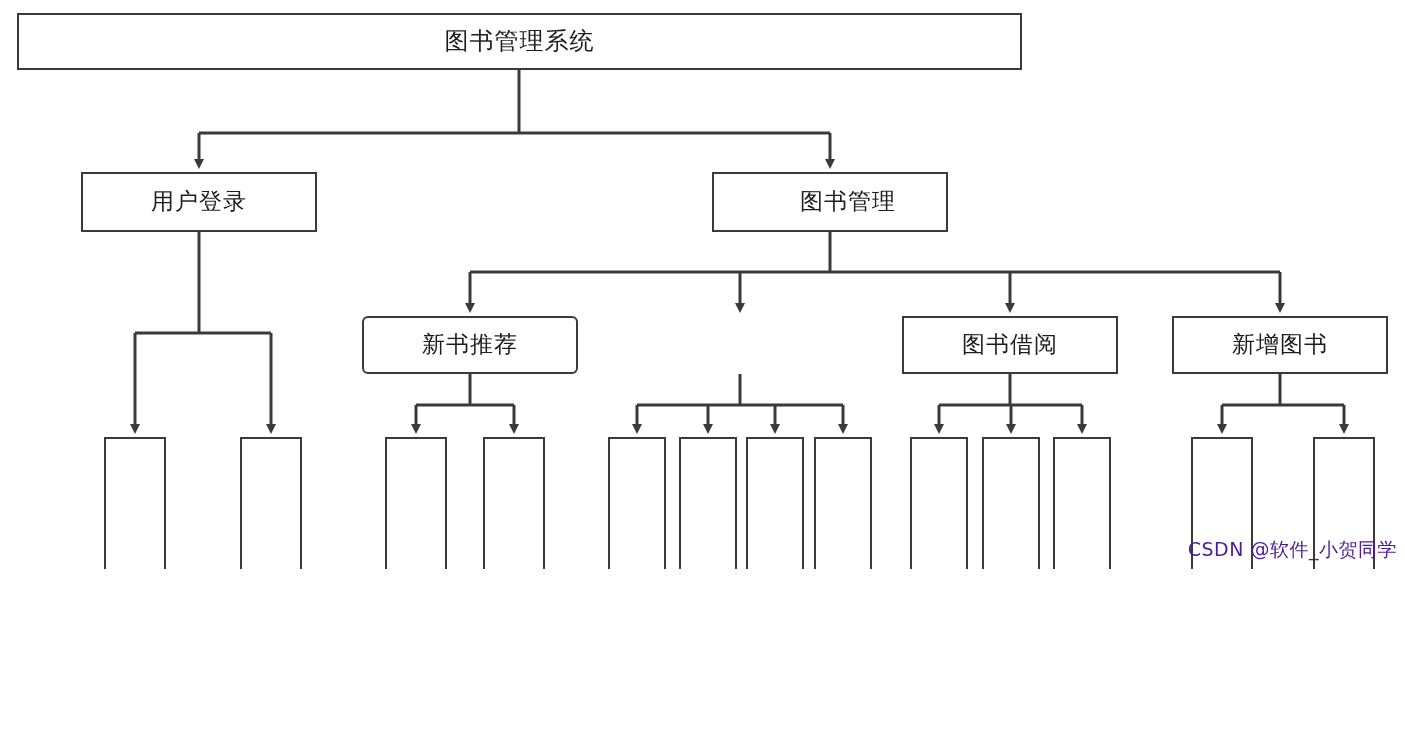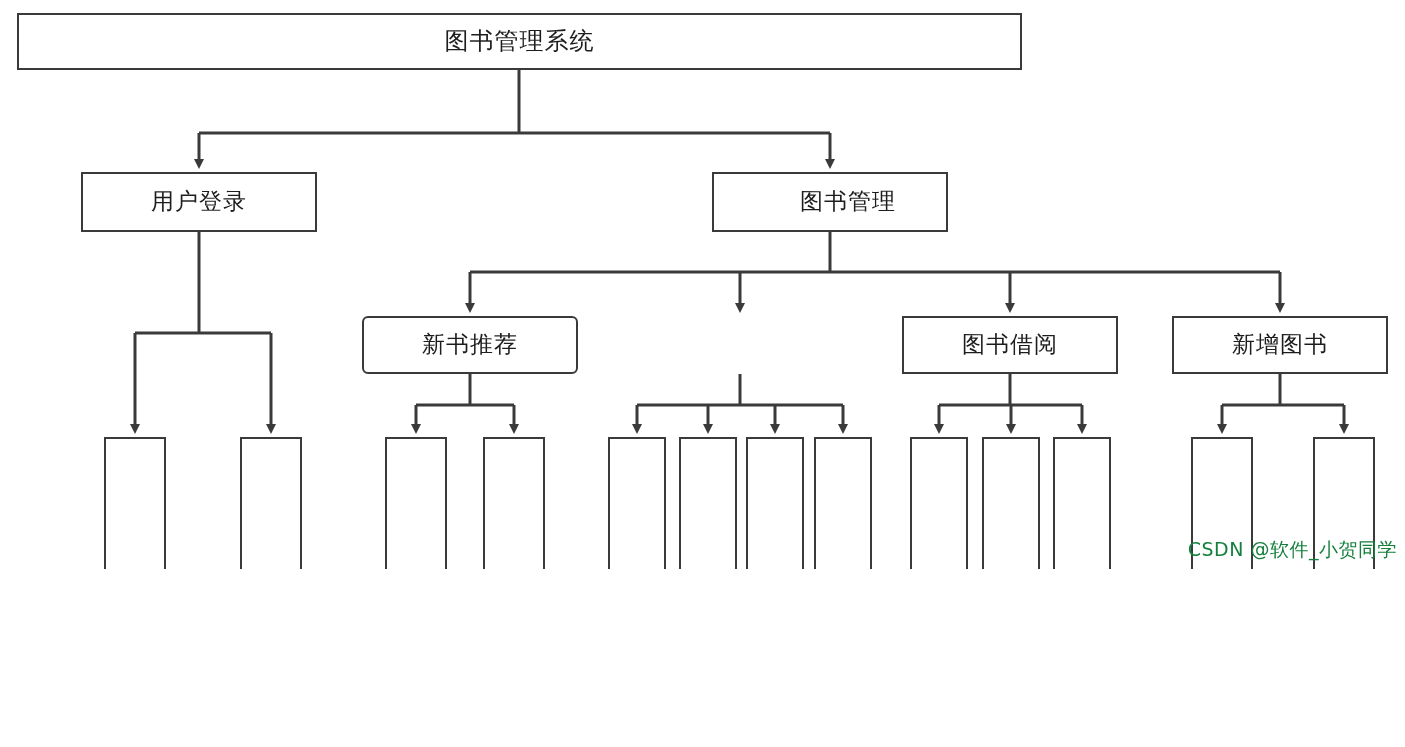--- a/index.html
+++ b/index.html
@@ -57,21 +57,21 @@
     letter-spacing: 4px;
     line-height: 1;
     white-space: nowrap;
     display: block;
   }
   .watermark {
     position: absolute;
     right: 8px;
     bottom: 6px;
     font-size: 19px;
-    color: #15803d;
+    color: #4c1d95;
     letter-spacing: 0.5px;
     white-space: nowrap;
     user-select: none;
   }
 </style>
 </head>
 <body>
 
 <div id="canvas">
 

